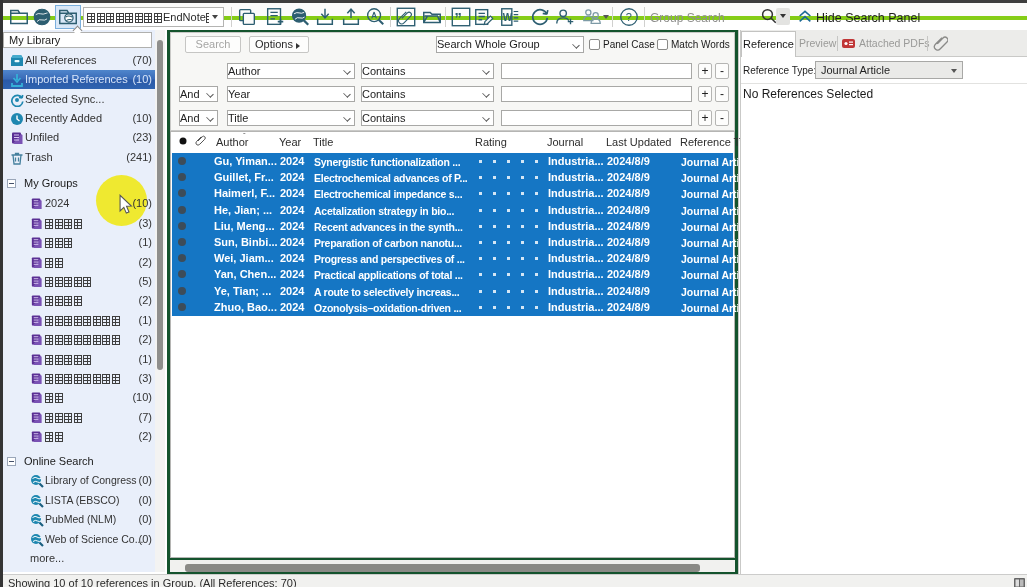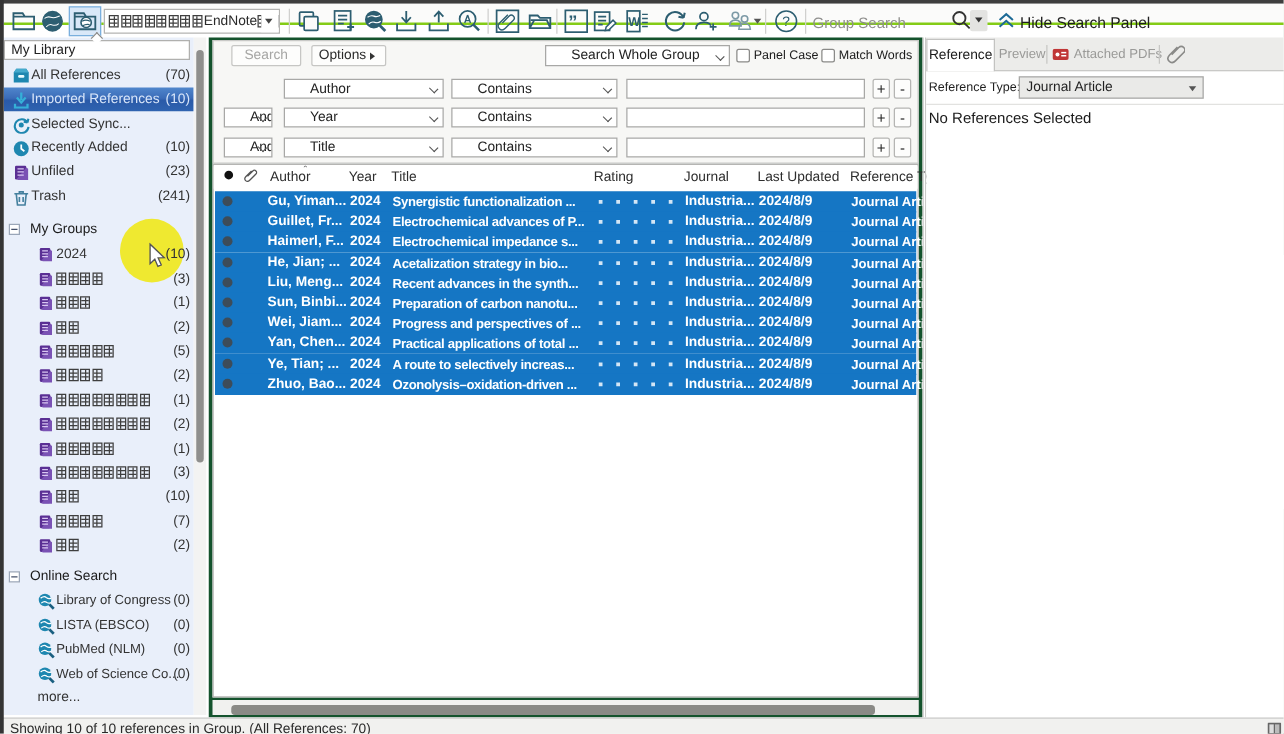--- a/index.html
+++ b/index.html
@@ -5,21 +5,21 @@
 font-family:"Liberation Sans",sans-serif;-webkit-font-smoothing:antialiased;}
 *{box-sizing:border-box;}
 .abs{position:absolute;}
 #stage{position:relative;width:1027px;height:587px;}
 
 .cj{display:inline-block;width:8px;height:9.5px;border:1px solid #3f3f3f;vertical-align:-1.5px;margin:0 1.5px 0 0;
 background:linear-gradient(#3f3f3f,#3f3f3f) 50% 28%/100% 1px no-repeat,linear-gradient(#3f3f3f,#3f3f3f) 50% 72%/100% 1px no-repeat,linear-gradient(#3f3f3f,#3f3f3f) 50% 0/1px 100% no-repeat;}
 
 #topstrip{left:0;top:0;width:1027px;height:3px;background:#3e3e3e;}
 #leftstrip{left:0;top:0;width:3px;height:587px;background:#343434;}
-#toolbar{left:3px;top:3px;width:1024px;height:17px;background:#fbfbfa;border-bottom:2px solid #84cc16;}
+#toolbar{left:3px;top:3px;width:1024px;height:17px;background:#fbfbfa;border-bottom:4px solid #84cc16;}
 .tbi{position:absolute;top:3px;width:22px;height:22px;}
 .tsep{position:absolute;top:4px;width:1px;height:20px;background:#d0d0ce;}
 #tbdrop{position:absolute;left:83px;top:4px;width:141px;height:20px;background:#fff;border:1px solid #b4b4b2;font-size:11px;color:#2a2a2a;line-height:18px;padding-left:3px;white-space:nowrap;overflow:hidden;}
 #tbdrop .arr{position:absolute;right:0;top:0;width:14px;height:18px;background:#fff;}
 #tbdrop .arr:after{content:"";position:absolute;left:3px;top:7px;width:0;height:0;border:3.5px solid transparent;border-top:4.5px solid #444;}
 .qs{position:absolute;left:647px;top:8px;font-size:12px;color:#8f8f8d;}
 .hsp{position:absolute;left:813px;top:8px;font-size:12.5px;color:#1f1f1f;}
 
 #sidebar{left:3px;top:30px;width:152px;height:542px;background:#e9effa;overflow:hidden;}
 #mylib{position:absolute;left:0px;top:2px;width:149px;height:16px;background:#fff;border:1px solid #b0b0ae;font-size:11px;color:#222;line-height:14px;padding-left:5px;}
@@ -35,21 +35,21 @@
 .shead .ht{position:absolute;left:21px;}
 #selrow{background:linear-gradient(#4f86cc,#3b6cb8 45%,#2a5aa8 55%,#2f63b0);}
 #selrow .txt{color:#d8e6fa;}
 #selrow .cnt{color:#d8e6fa;}
 #sscroll{left:155px;top:30px;width:10px;height:542px;background:#f3f3f2;}
 #sthumb{left:157px;top:40px;width:6px;height:330px;background:#8f8f8d;border-radius:3px;}
 
 #mid{left:167px;top:30px;width:571px;height:544px;background:#14532d;}
 #searchpane{position:absolute;left:3px;top:2px;width:565px;height:99px;background:#f7f7f5;border:1px solid #c9c9c7;}
 .btn{position:absolute;height:17px;background:#fdfdfc;border:1px solid #c6c6c4;border-radius:2px;font-size:11px;line-height:15px;text-align:center;color:#2a2a2a;}
-.combo{position:absolute;height:16px;background:#fff;border:1px solid #a8a8a6;font-size:11px;line-height:14px;color:#222;padding-left:20px;white-space:nowrap;overflow:hidden;}
+.combo{position:absolute;height:16px;background:#fff;border:1px solid #a8a8a6;font-size:11px;line-height:14px;color:#222;padding-left:0;white-space:nowrap;overflow:hidden;}
 .combo .ca{position:absolute;right:4px;top:4px;width:6px;height:6px;border-right:1.3px solid #555;border-bottom:1.3px solid #555;transform:rotate(45deg) scale(1,.8);transform-origin:center;}
 .inp{position:absolute;height:16px;background:#fff;border:1px solid #a8a8a6;}
 .pm{position:absolute;width:14px;height:16px;background:#fdfdfc;border:1px solid #b5b5b3;border-radius:2px;font-size:12px;line-height:14px;text-align:center;color:#222;}
 .cb{position:absolute;width:11px;height:11px;background:#fff;border:1px solid #8a8a88;border-radius:2px;}
 .cbl{position:absolute;font-size:10px;color:#1a1a1a;white-space:nowrap;}
 #listpane{position:absolute;left:3px;top:101px;width:565px;height:427px;background:#fff;border:1px solid #b5b5b3;}
 #lhead{position:absolute;left:0;top:1px;width:563px;height:18px;background:#fff;font-size:11px;color:#2d2d2d;}
 #lhead span{position:absolute;top:3px;white-space:nowrap;}
 .lrow{position:absolute;left:1px;width:561px;height:17px;background:#1576c4;font-size:11px;font-weight:bold;color:#fff;}
 .lrow span{position:absolute;top:2px;white-space:nowrap;}

